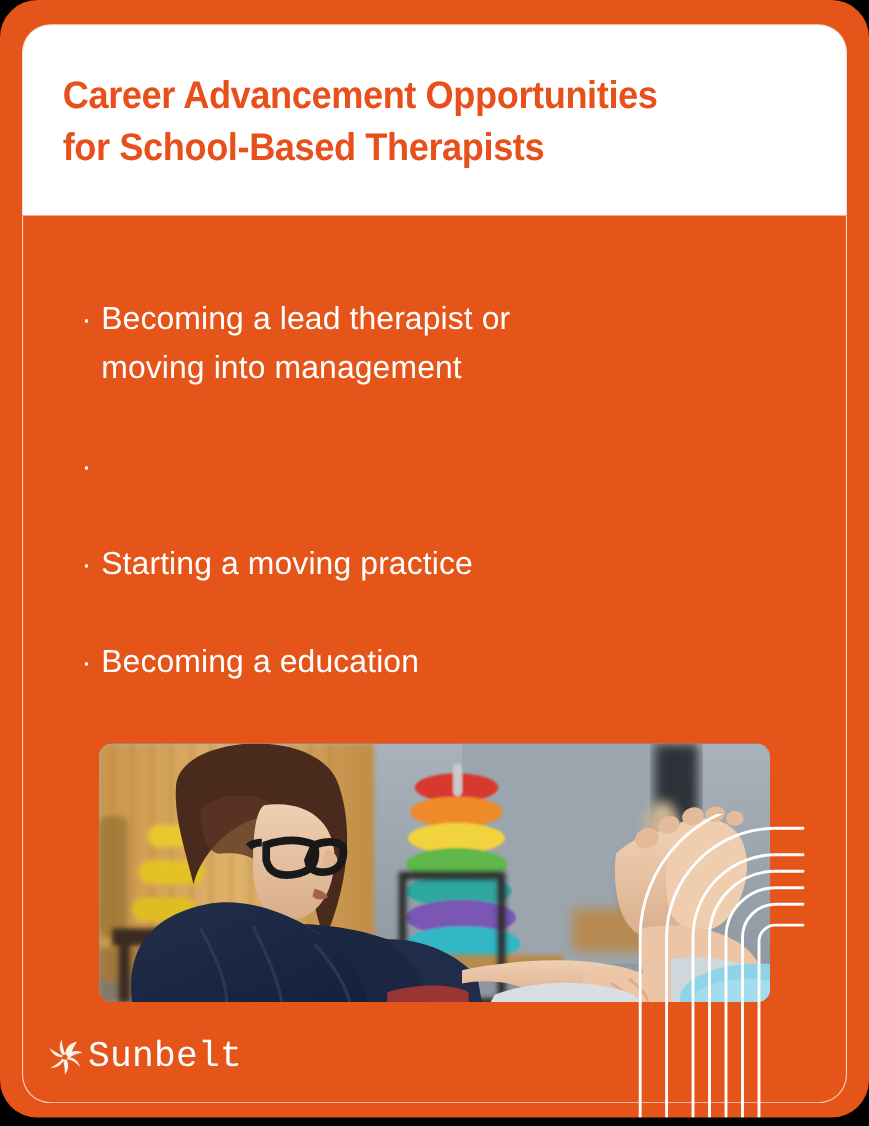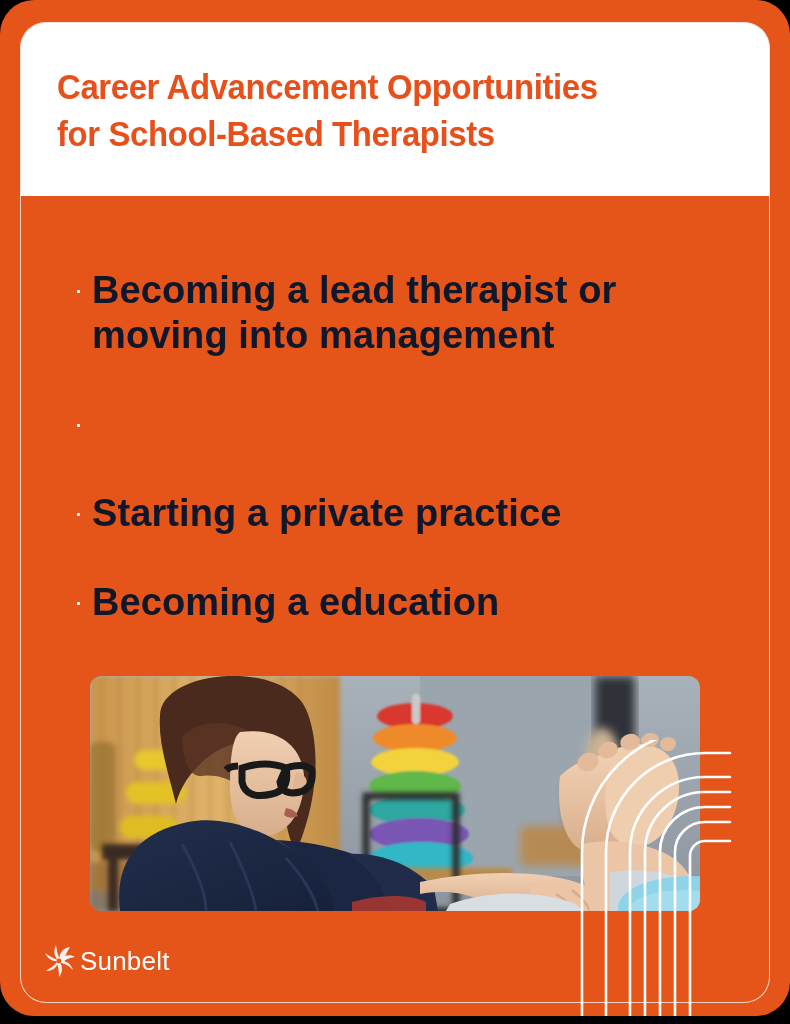--- a/index.html
+++ b/index.html
@@ -33,37 +33,37 @@
                 pointer-events:none;z-index:6;}
 
   
   .bullets{position:absolute;left:74px;top:268px;width:600px;z-index:4;}
   .bullet-row{display:flex;align-items:flex-start;margin-bottom:44px;}
   .bullet-row:last-child{margin-bottom:0;}
   .bullet-dot{flex:0 0 auto;width:18px;color:#FFFFFF;
               font-family:"Liberation Sans", sans-serif;
               font-size:27px;line-height:45px;}
   .bullet-text{font-family:"Liberation Sans", sans-serif;
-               font-weight:700;font-size:38px;line-height:45px;
-               color:#0f172a;letter-spacing:.1px;white-space:pre-line;}
+               font-weight:400;font-size:29px;line-height:45px;
+               color:#ffffff;letter-spacing:.1px;white-space:pre-line;}
 
   
   .photo{position:absolute;left:90px;top:676px;width:610px;height:235px;
          border-radius:12px;overflow:hidden;z-index:3;background:#8a8f96;}
   .photo svg{display:block;width:610px;height:235px;}
 
   
   .arches{position:absolute;left:560px;top:740px;width:230px;height:276px;
           z-index:5;pointer-events:none;}
   .arches svg{display:block;}
 
   
   .logo{position:absolute;left:42px;top:944px;display:flex;align-items:center;z-index:7;}
   .logo-mark{width:34px;height:34px;margin-right:4px;flex:0 0 auto;}
-  .logo-word{font-family:Liberation Sans, sans-serif;font-size:26px;
+  .logo-word{font-family:Liberation Mono, monospace;font-size:33px;
              color:#FFFFFF;letter-spacing:.2px;line-height:34px;}
 </style>
 </head>
 <body>
 
 <div class="page">
 
   <div class="orange-panel">
 
     <div class="header-card">
@@ -80,21 +80,21 @@
         <span class="bullet-text">Becoming a lead therapist or
 moving into management</span>
       </div>
 
       <div class="bullet-row">
         <span class="bullet-dot">·</span>
       </div>
 
       <div class="bullet-row">
         <span class="bullet-dot">·</span>
-        <span class="bullet-text">Starting a private practice</span>
+        <span class="bullet-text">Starting a moving practice</span>
       </div>
 
       <div class="bullet-row">
         <span class="bullet-dot">·</span>
         <span class="bullet-text">Becoming a education</span>
       </div>
 
     </div>
 
     <div class="photo">

